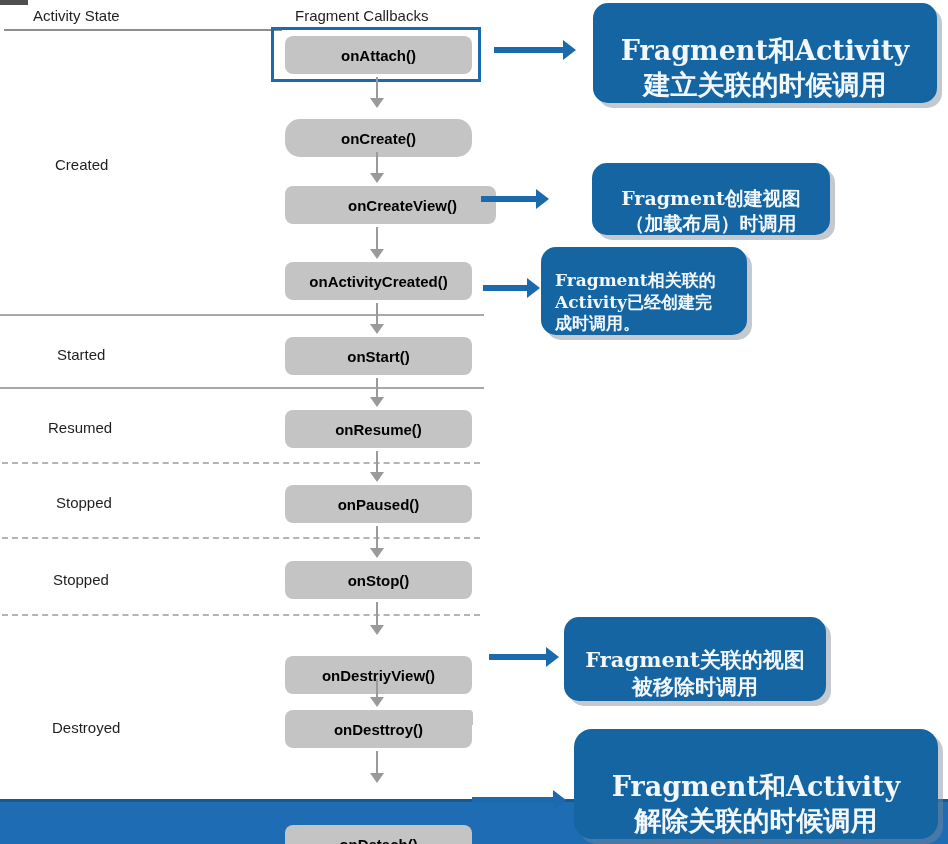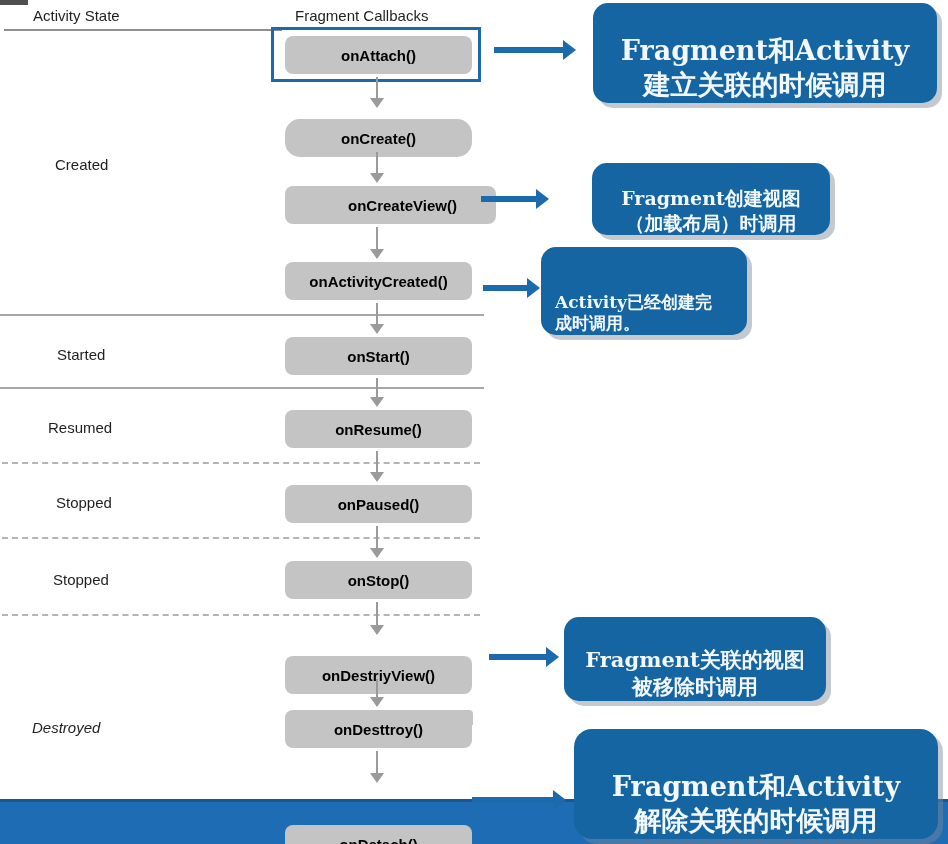--- a/index.html
+++ b/index.html
@@ -50,21 +50,21 @@
   <div class="rule" style="left:0;top:387px;width:484px;"></div>
   <div class="rule dashed" style="left:2px;top:462px;width:478px;"></div>
   <div class="rule dashed" style="left:2px;top:537px;width:478px;"></div>
   <div class="rule dashed" style="left:2px;top:614px;width:478px;"></div>
 
   <div class="state" style="left:55px;top:156px;">Created</div>
   <div class="state" style="left:57px;top:346px;text-align:center;">Started</div>
   <div class="state" style="left:48px;top:419px;">Resumed</div>
   <div class="state" style="left:56px;top:494px;">Stopped</div>
   <div class="state" style="left:53px;top:571px;">Stopped</div>
-  <div class="state" style="left:32px;top:719px;font-style:italic;">Destroyed</div>
+  <div class="state" style="left:52px;top:719px;">Destroyed</div>
 
   <div class="hl"></div>
 
   <div class="cbox" style="top:36px;">onAttach()</div>
   <div class="cbox" style="top:119px;border-radius:15px;">onCreate()</div>
   <div class="cbox" style="top:186px;padding-left:24px;">onCreateView()</div>
   <div class="cbox" style="top:262px;">onActivityCreated()</div>
   <div class="cbox" style="top:337px;">onStart()</div>
   <div class="cbox" style="top:410px;">onResume()</div>
   <div class="cbox" style="top:485px;">onPaused()</div>
@@ -93,20 +93,21 @@
 
   <div class="ann" style="left:593px;top:3px;width:344px;height:100px;font-size:27px;">
     <span>Fragment和Activity</span>
     <span>建立关联的时候调用</span>
   </div>
   <div class="ann" style="left:552px;top:163px;width:238px;height:72px;font-size:19px;margin-left:40px;">
     <span>Fragment创建视图</span>
     <span>（加载布局）时调用</span>
   </div>
   <div class="ann" style="left:541px;top:247px;width:206px;height:88px;font-size:17px;text-align:left;padding-left:14px;box-sizing:border-box;">
+    <span>Fragment相关联的</span>
     <span>Activity已经创建完</span>
     <span>成时调用。</span>
   </div>
   <div class="ann" style="left:564px;top:617px;width:262px;height:84px;font-size:21px;">
     <span>Fragment关联的视图</span>
     <span>被移除时调用</span>
   </div>
   <div class="ann" style="left:574px;top:729px;width:364px;height:110px;font-size:27px;border-radius:18px;z-index:7;">
     <span>Fragment和Activity</span>
     <span>解除关联的时候调用</span>

